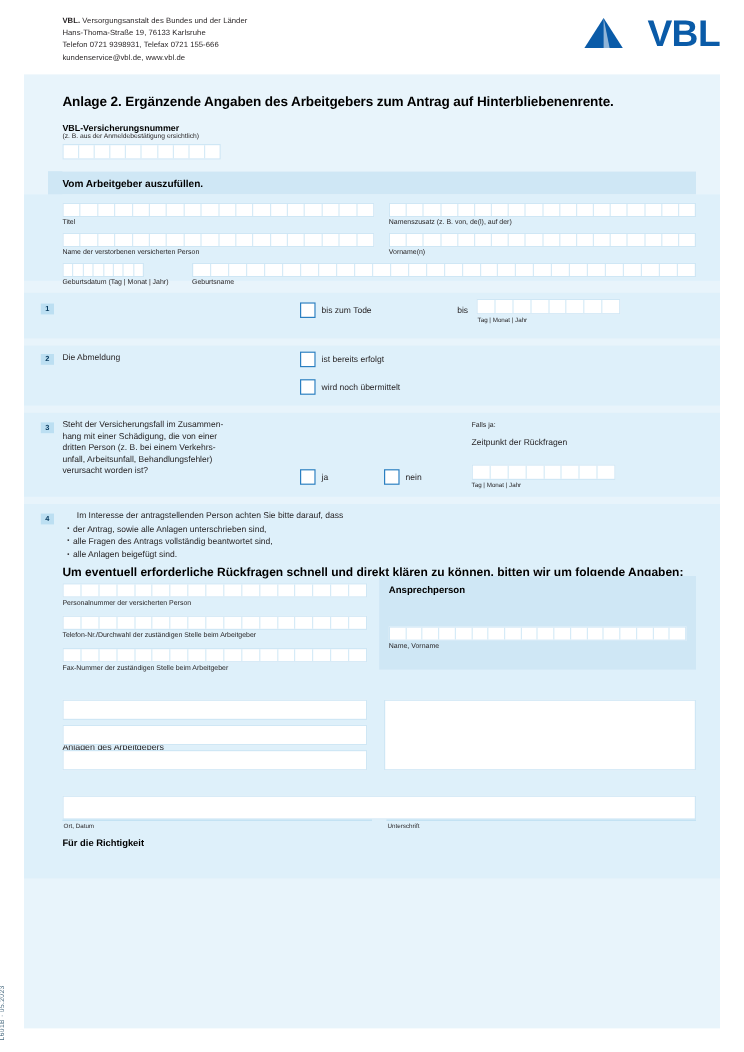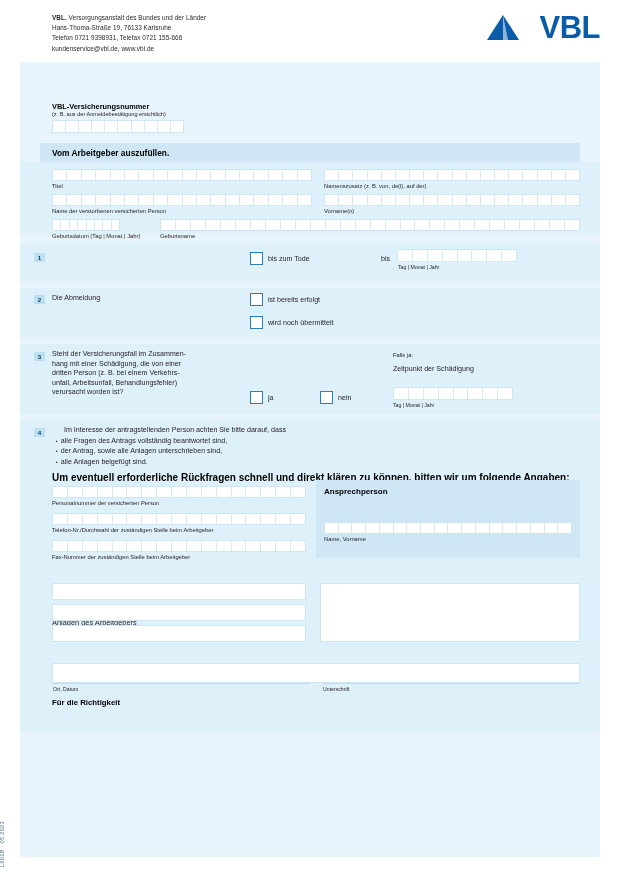--- a/index.html
+++ b/index.html
@@ -246,20 +246,21 @@
       <polygon points="17,1 33,26 1,26" fill="#0a5ba8"></polygon>
       <polygon points="17,1 22,26 17,26" fill="#ffffff" opacity="0.55"></polygon>
     </svg>
     <span class="logo-text">VBL</span>
   </div>
 </div>
 
 <div class="sheet">
 <div class="inner">
 
+  <div class="title">Anlage 2. Ergänzende Angaben des Arbeitgebers zum Antrag auf Hinterbliebenenrente.</div>
 
   <div class="vsnr-label">VBL-Versicherungsnummer</div>
   <div class="vsnr-sub">(z. B. aus der Anmeldebestätigung ersichtlich)</div>
   <div class="cells" style="left:32px; top:58px; width:132px; height:13px;">
     <i></i>
         <i></i>
         <i></i>
         <i></i>
         <i></i>
         <i></i>
@@ -444,39 +445,39 @@
 unfall, Arbeitsunfall, Behandlungsfehler)
 verursacht worden ist?</div>
 
   <div class="cbox" style="left:230px; top:329px;"></div>
   <div class="cblabel" style="left:248px; top:332px;">ja</div>
 
   <div class="cbox" style="left:300px; top:329px;"></div>
   <div class="cblabel" style="left:318px; top:332px;">nein</div>
 
   <div class="smalllab" style="left:373px; top:290px; font-size:5.8px;">Falls ja:</div>
-  <div class="cblabel" style="left:373px; top:303px;">Zeitpunkt der Schädigung</div>
+  <div class="cblabel" style="left:373px; top:303px;">Zeitpunkt der Rückfragen</div>
   <div class="cells" style="left:373px; top:325px; width:120px; height:13px;">
     <i></i>
         <i></i>
         <i></i>
         <i></i>
         <i></i>
         <i></i>
         <i></i>
         <i></i>
   </div>
   <div class="smalllab" style="left:373px; top:340px;">Tag | Monat | Jahr</div>
 
   <div class="row" style="top:358px; height:312px;"></div>
   <div class="rownum" style="left:14px; top:366px;">4</div>
   <div class="qtext" style="left:44px; top:364px; width:420px;">Im Interesse der antragstellenden Person achten Sie bitte darauf, dass</div>
   <div class="bullets" style="left:36px; top:374px; width:420px;">
+    <div>der Antrag, sowie alle Anlagen unterschrieben sind,</div>
     <div>alle Fragen des Antrags vollständig beantwortet sind,</div>
-    <div>der Antrag, sowie alle Anlagen unterschrieben sind,</div>
     <div>alle Anlagen beigefügt sind.</div>
   </div>
   <div class="bold-line" style="left:32px; top:410px; width:530px;">Um eventuell erforderliche Rückfragen schnell und direkt klären zu können, bitten wir um folgende Angaben:</div>
 
   <div class="cells" style="left:32px; top:424px; width:254px; height:12px;">
     <i></i>
         <i></i>
         <i></i>
         <i></i>
         <i></i>

